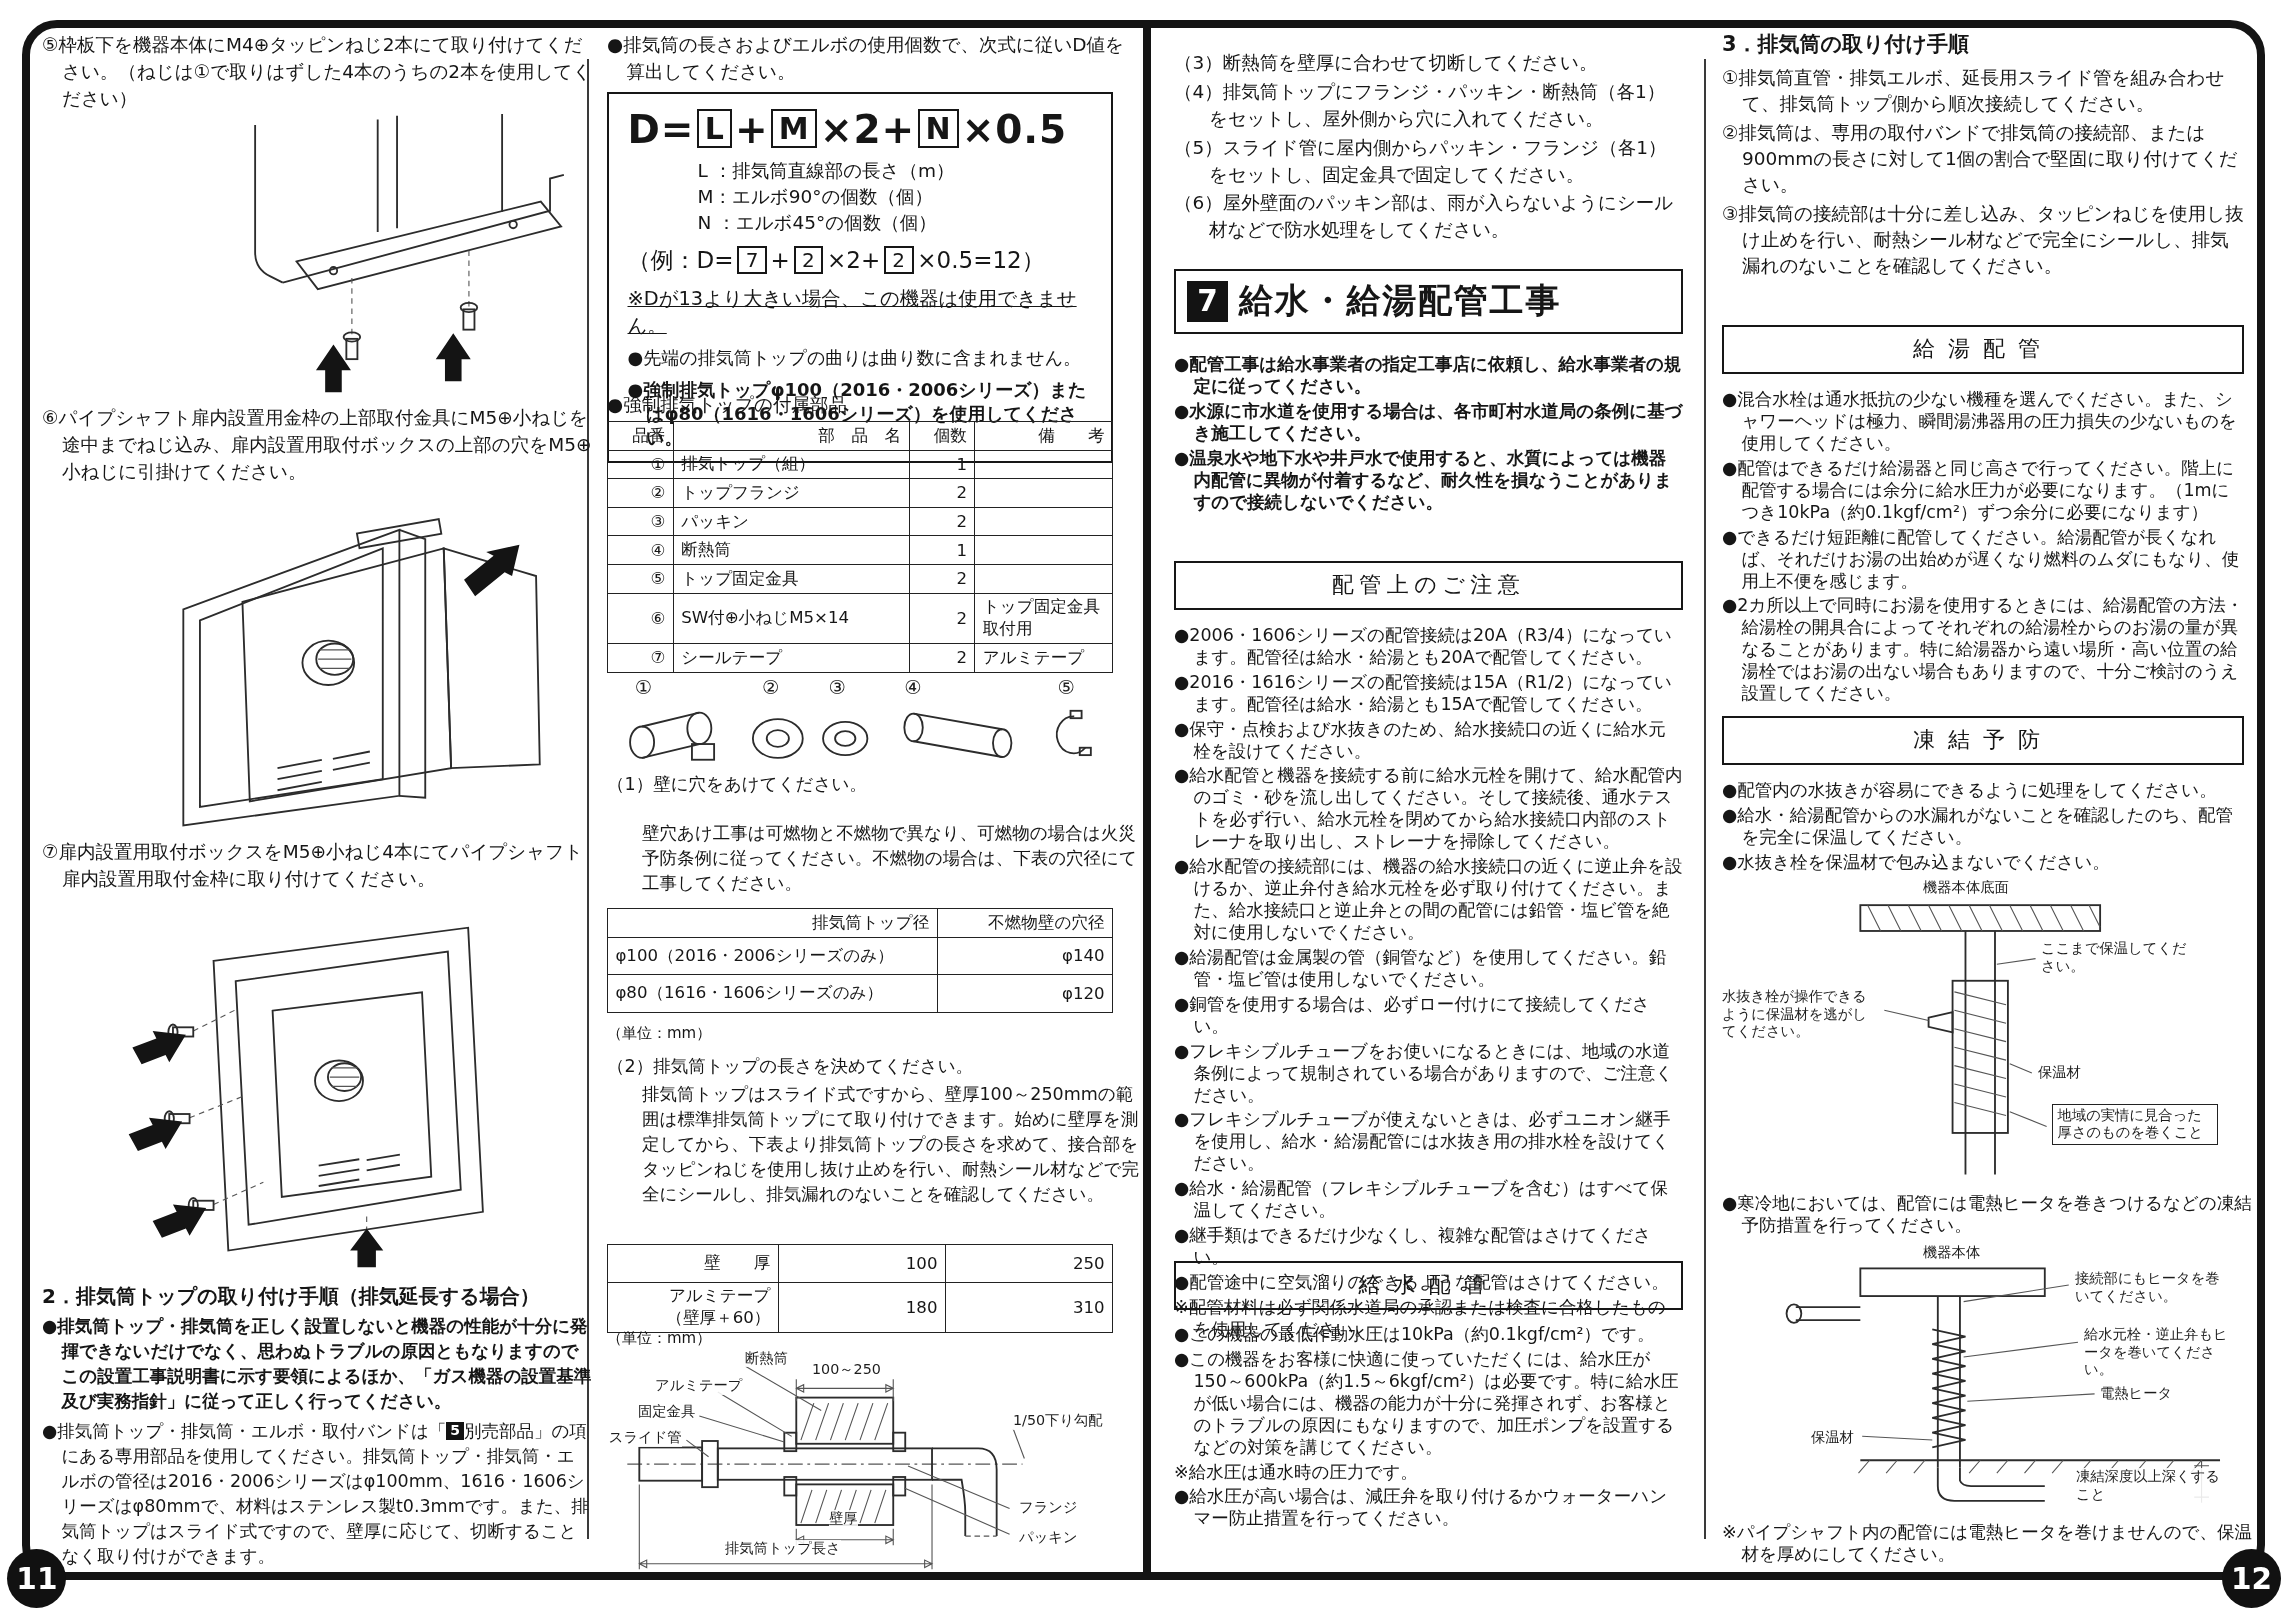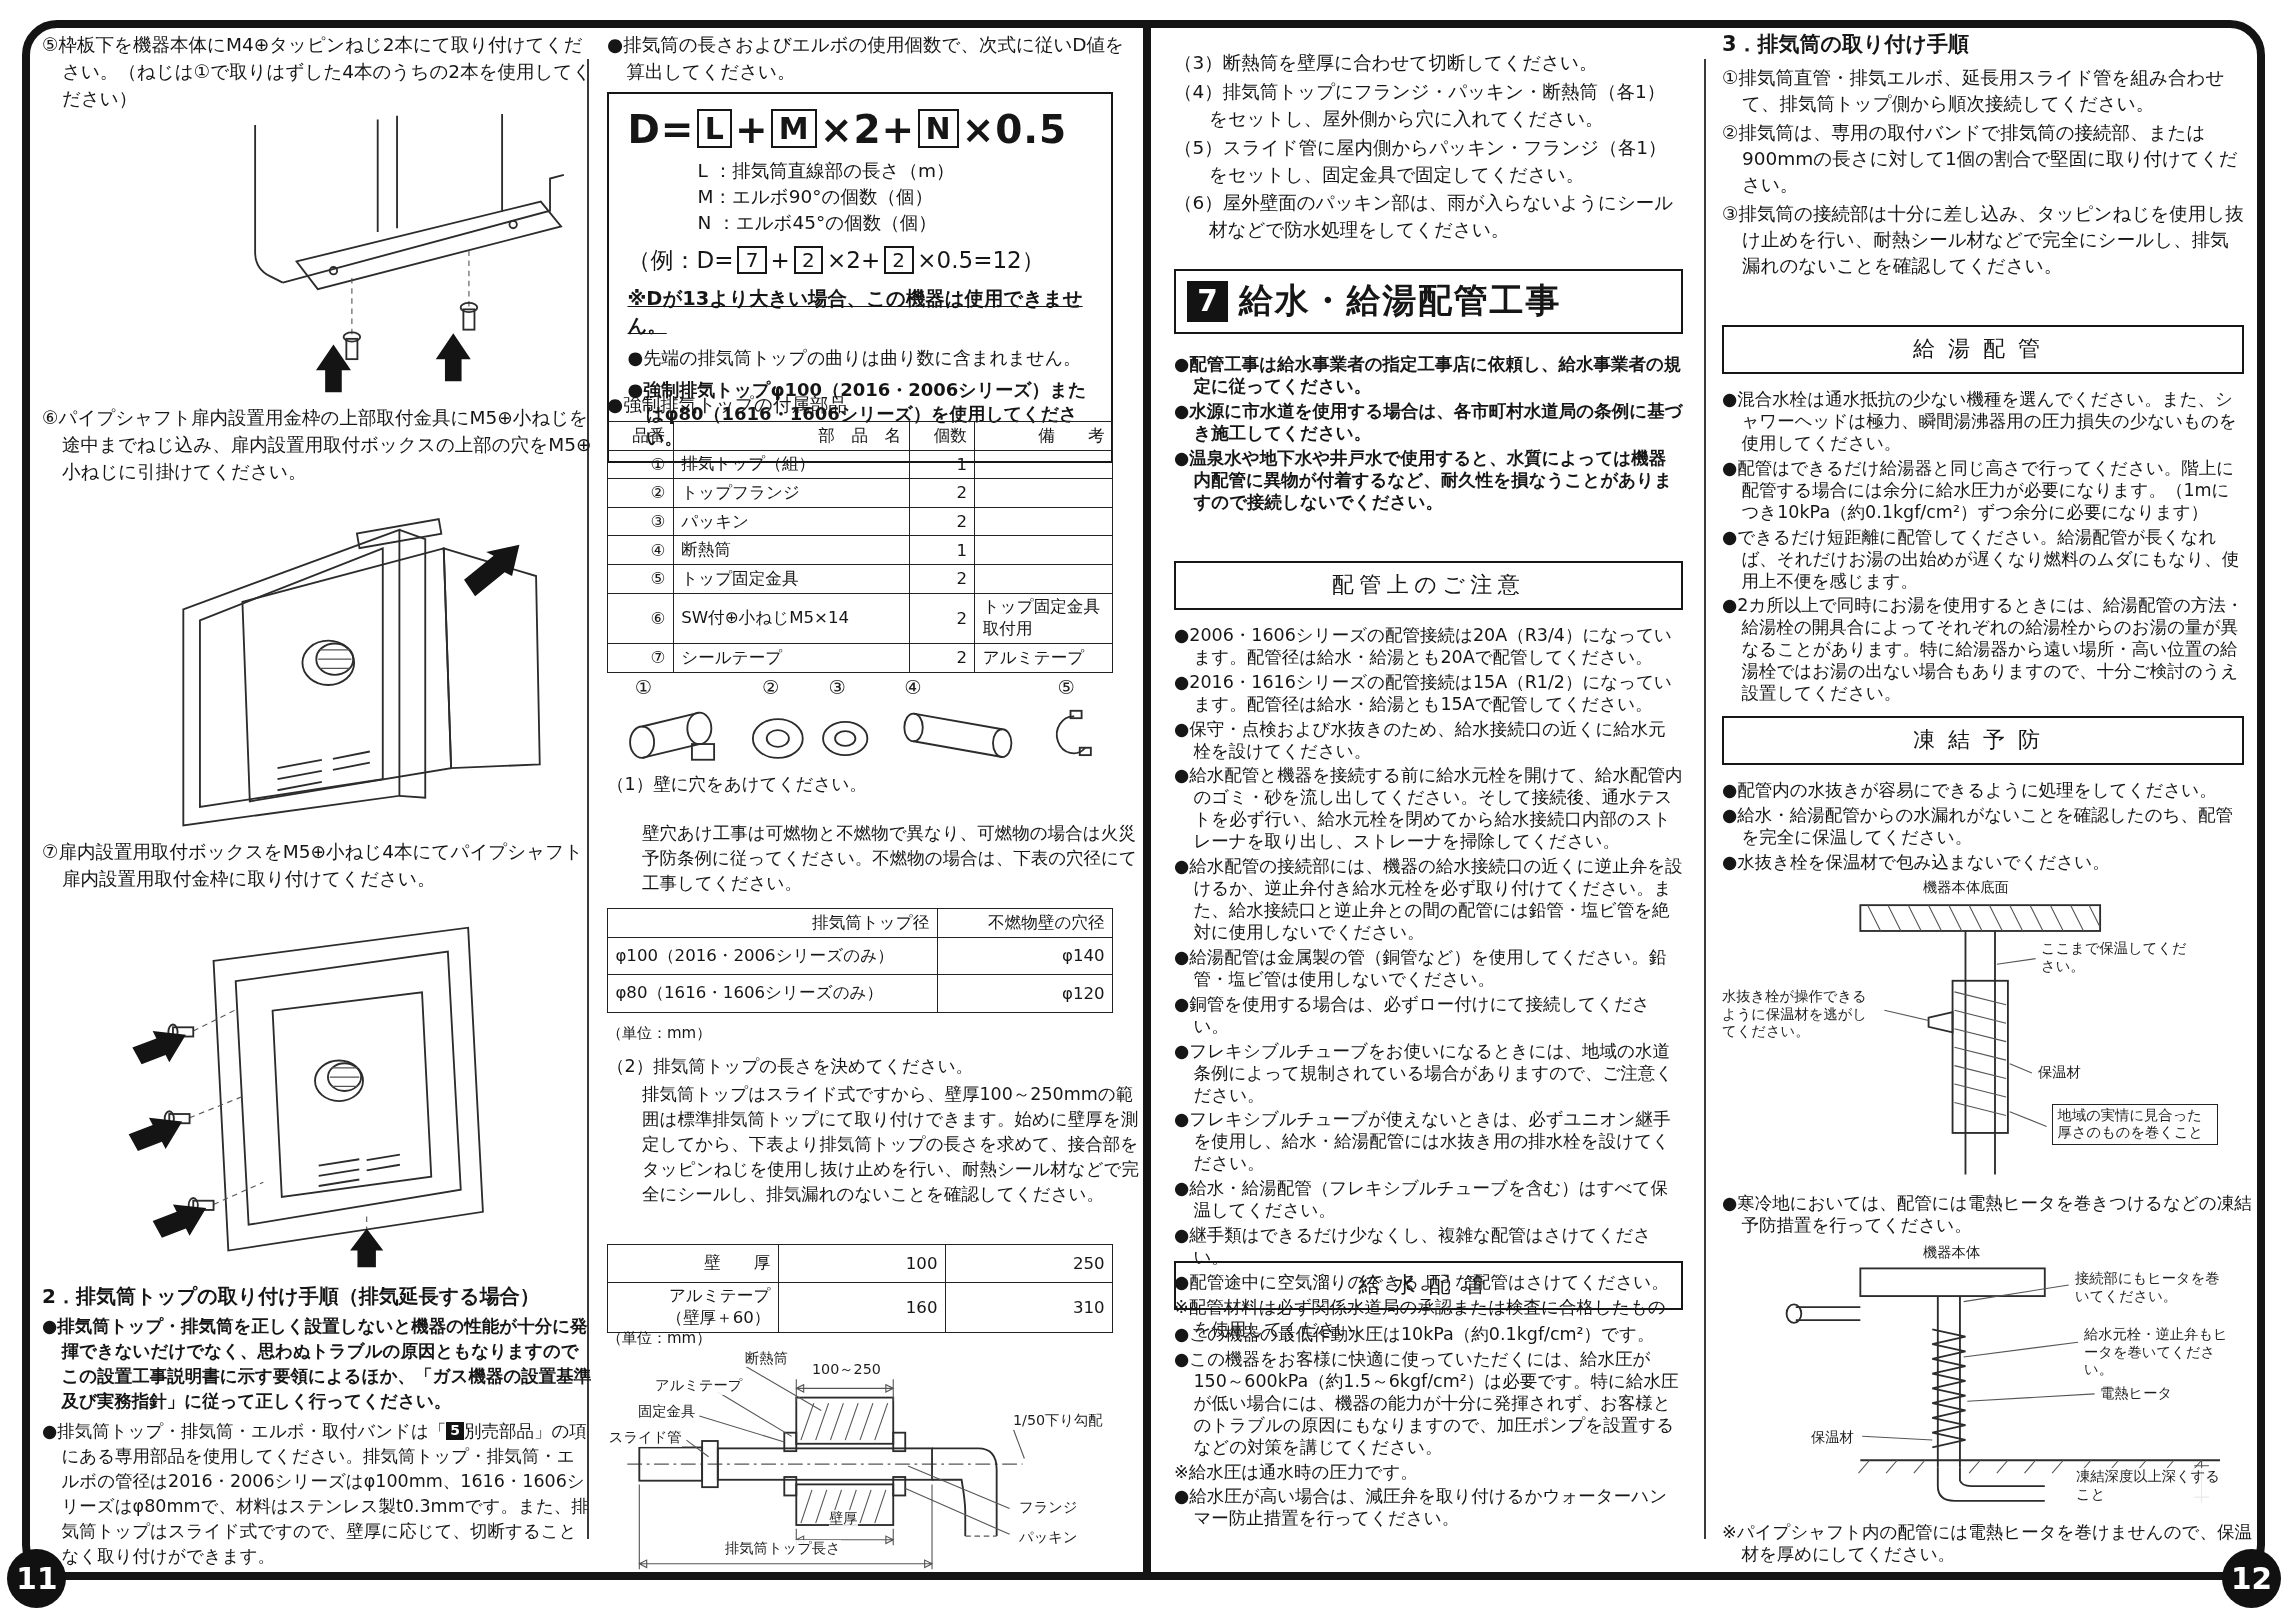--- a/index.html
+++ b/index.html
@@ -30,21 +30,21 @@
             display:inline-flex;align-items:center;justify-content:center;flex:0 0 auto}
   .sec7t{font-size:34px;font-weight:bold;margin-left:11px;letter-spacing:1.8px}
   .numbox5{background:#131313;color:#fff;font-weight:bold;font-size:14px;display:inline-block;
            width:17.5px;height:17.5px;line-height:17.5px;text-align:center;text-indent:0;vertical-align:1.8px}
   .fwrap{border:2.8px solid #161616;padding:13px 13px 11px 18.5px;box-sizing:border-box}
   .fline{font-size:39px;font-weight:bold;letter-spacing:0.9px}
   .fbox{border:2.8px solid #161616;padding:0 5.5px;margin:0 2.8px;font-size:30px;vertical-align:3.7px}
   .legend{margin-left:70px;font-size:18.5px;line-height:26px;margin-top:5.5px}
   .exline{font-size:23px;margin-top:9.2px}
   .exbox{border:2.3px solid #161616;padding:0 6.5px;margin:0 3.7px;font-size:20px;vertical-align:0.9px}
-  .fnote{font-size:19.4px;font-weight:bold;text-decoration:underline;margin-top:9.2px}
+  .fnote{font-size:19.4px;font-weight:normal;text-decoration:underline;margin-top:9.2px}
   .fb{font-size:18px;line-height:24px;margin-top:7.4px;padding-left:18.5px;text-indent:-18.5px}
   table{border-collapse:collapse}
   .tbl td,.tbl th{border:1.8px solid #222;font-size:16.6px;padding:2.8px 7.4px;font-weight:normal}
   .ctr{text-align:right}
   .unit{font-size:15px;}
   .dlb{position:absolute;font-size:14.3px;line-height:17.5px;color:#1d1d1d;background:rgba(255,255,255,.88)}
   .dlbx{border:1.4px solid #222;padding:1.8px 4.6px}
   svg{display:block}
   .sline{stroke:#2c2c2c;stroke-width:2;fill:none}
   .sthin{stroke:#555;stroke-width:1.2;fill:none}
@@ -248,21 +248,21 @@
         <tr>
       <td style="width:155px;height:31px" class="ctr">壁　　厚</td>
       <td class="ctr">100</td>
       <td class="ctr">250</td>
     </tr>
     <tr>
       <td class="ctr">
             <div>アルミテープ</div>
             <div>（壁厚＋60）</div>
           </td>
-      <td class="ctr">160</td>
+      <td class="ctr">180</td>
       <td class="ctr">310</td>
     </tr>
   </tbody>
     </table>
   <div class="blk unit" style="top:1329px">（単位：mm）</div>
 
   <div class="blk" style="top:1355px;height:220px">
     <svg width="506" height="220" viewBox="0 0 548 238">
       <path class="sthin" stroke-dasharray="16 5 3 5" d="M22,118 L450,118"></path>
       <rect class="sline" x="35" y="100" width="68" height="36"></rect>

